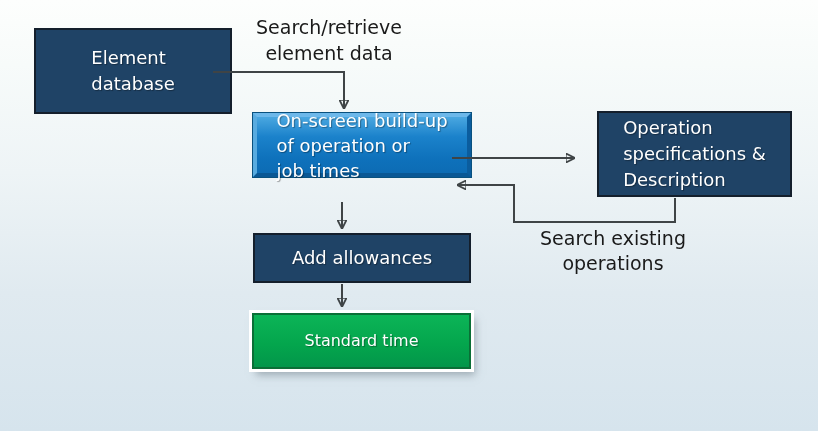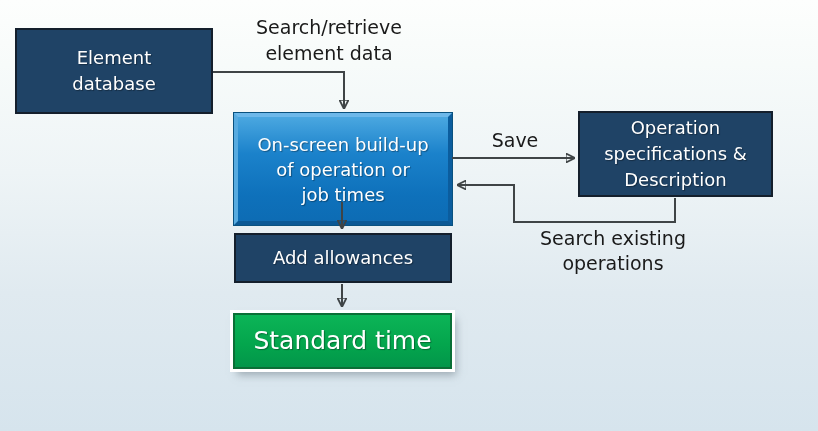--- a/index.html
+++ b/index.html
@@ -7,49 +7,49 @@
     position:relative;
     width:818px;height:431px;
     overflow:hidden;
     font-family:"DejaVu Sans","Liberation Sans",sans-serif;
     background:linear-gradient(180deg,#fdfefd 0%,#f7fbfa 15%,#eef4f6 40%,#e0eaf0 68%,#d6e4ed 100%);
   }
   .node{
     position:absolute;
     box-sizing:border-box;
     display:flex;align-items:center;justify-content:center;
-    text-align:center;
     color:#ffffff;
     font-size:18px;line-height:26px;
     white-space:pre-line;
     text-shadow:1px 1px 1px rgba(0,0,0,.35);
+    margin-left:19px;
   }
   .navy{
     background-color:#1f4366;
     border:2px solid #141f2c;
   }
   #node-element-database{left:15px;top:28px;width:198px;height:86px;}
   #node-operation-specs{left:578px;top:111px;width:195px;height:86px;}
   #node-add-allowances{left:234px;top:233px;width:218px;height:50px;}
   #node-onscreen-buildup{
-    left:234px;top:113px;width:218px;height:112px;
+    left:234px;top:113px;width:218px;height:64px;
     background-color:#0e72bc;
     background-image:linear-gradient(180deg,#4aa7e0 0%,#1b82cb 35%,#0e71bb 75%,#0d6cb4 100%);
     border:4px solid;
     border-color:#6db8ea #0b5d9e #0a5895 #58abe0;
     box-shadow:0 0 0 1px #09517f;
     line-height:25px;
   }
   #node-standard-time{
     left:233px;top:313px;width:219px;height:56px;
     background-color:#04a64d;
     background-image:linear-gradient(180deg,#0cb457 0%,#04a64d 55%,#02964a 100%);
     border:2px solid #0a6f36;
     box-shadow:0 0 0 3px #ffffff,4px 6px 8px rgba(105,120,130,.55);
-    font-size:25px;
+    font-size:16px;
   }
   .edge-label{
     position:absolute;
     color:#1a1a1a;
     font-size:19px;line-height:26px;
     white-space:pre-line;
   }
   #label-search{left:256px;top:14px;text-align:center;}
   #label-save{left:478px;top:127px;width:74px;text-align:center;}
   #label-recall{left:527px;top:226px;width:172px;text-align:center;line-height:25px;}
@@ -79,21 +79,20 @@
 
   <div class="node navy" id="node-operation-specs" style="background-color: rgb(31, 67, 102);">Operation
 specifications &amp;
 Description</div>
 
   <div class="node" id="node-standard-time">Standard time</div>
 
   <div class="edge-label" id="label-search">Search/retrieve
 element data</div>
 
-  <div class="edge-label" id="label-save">Save</div>
 
   <div class="edge-label" id="label-recall">Search existing
 operations</div>
 
   <svg class="connectors" width="818" height="431" viewBox="0 0 818 431">
     <defs>
       <marker id="arrowhead" viewBox="0 0 10 10" refX="9" refY="5" markerWidth="4.6" markerHeight="4.6" orient="auto-start-reverse">
         <path d="M0 0 L10 5 L0 10 z" fill="#3f4446" stroke="none"></path>
       </marker>
     </defs>

